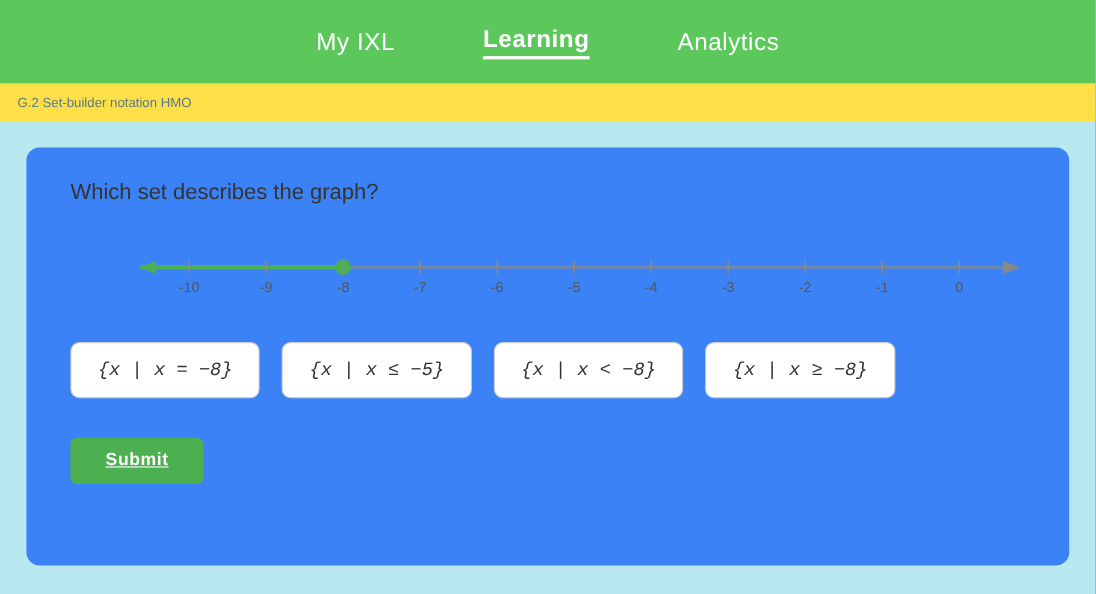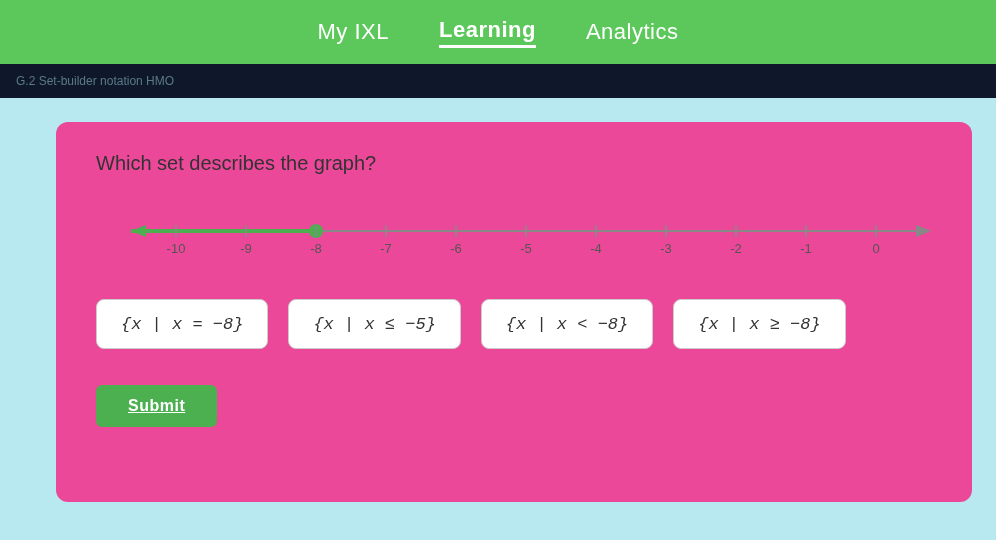--- a/index.html
+++ b/index.html
@@ -7,67 +7,66 @@
       width: 996px;
       height: 540px;
       font-family: Arial, sans-serif;
       background: #b8e8f0;
       overflow: hidden;
     }
 
     
     .header {
       width: 100%;
-      height: 64px;
+      height: 76px;
       background: #5cc85c;
       display: flex;
       align-items: center;
       justify-content: center;
-      gap: 50px;
+      gap: 80px;
     }
     .nav-item {
       color: white;
       font-size: 22px;
       font-weight: 400;
       cursor: pointer;
       letter-spacing: 0.5px;
     }
     .nav-item.active {
       font-weight: 700;
       border-bottom: 3px solid white;
       padding-bottom: 2px;
     }
 
     
     .breadcrumb-bar {
       width: 100%;
       height: 34px;
-      background: #0f172a;
+      background: #fde047;
       display: flex;
       align-items: center;
       padding-left: 16px;
     }
     .breadcrumb-text {
       font-size: 12px;
       color: #5a7a8a;
     }
 
     
     .main-content {
       padding: 16px 24px;
     }
 
     
     .question-card {
-      background: #ec4899;
+      background: #3b82f6;
       border-radius: 12px;
       padding: 30px 40px 30px 40px;
       margin-top: 8px;
       min-height: 380px;
-      margin-left: 32px;
     }
 
     .question-text {
       font-size: 20px;
       color: #333;
       font-weight: 500;
       margin-bottom: 28px;
     }
 
     

